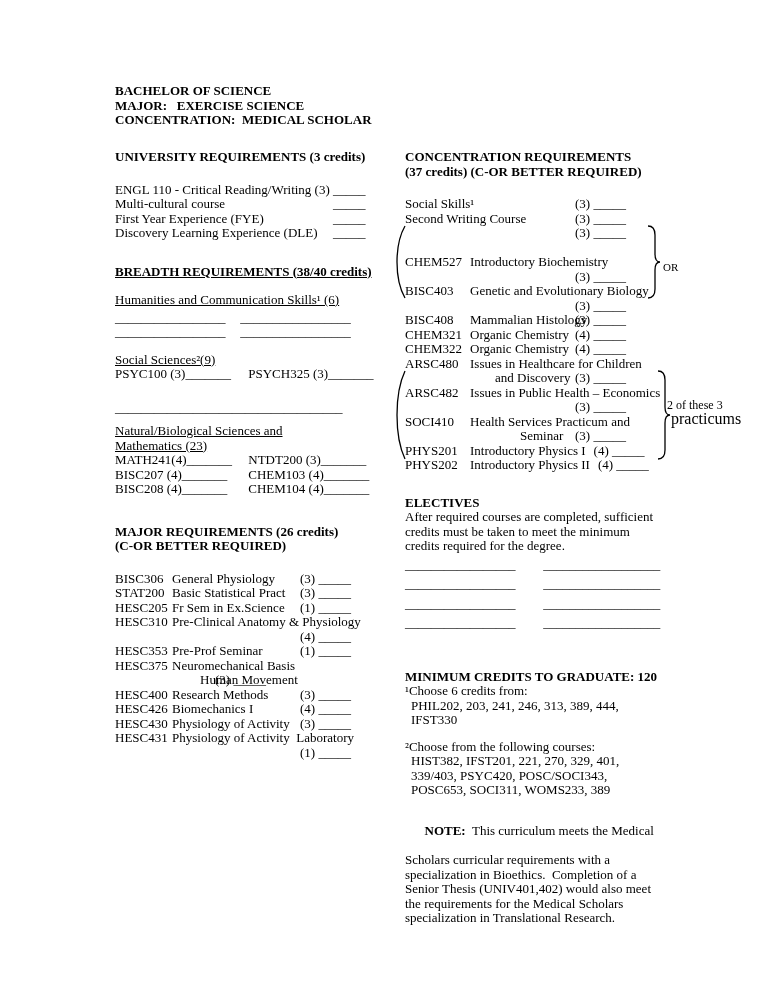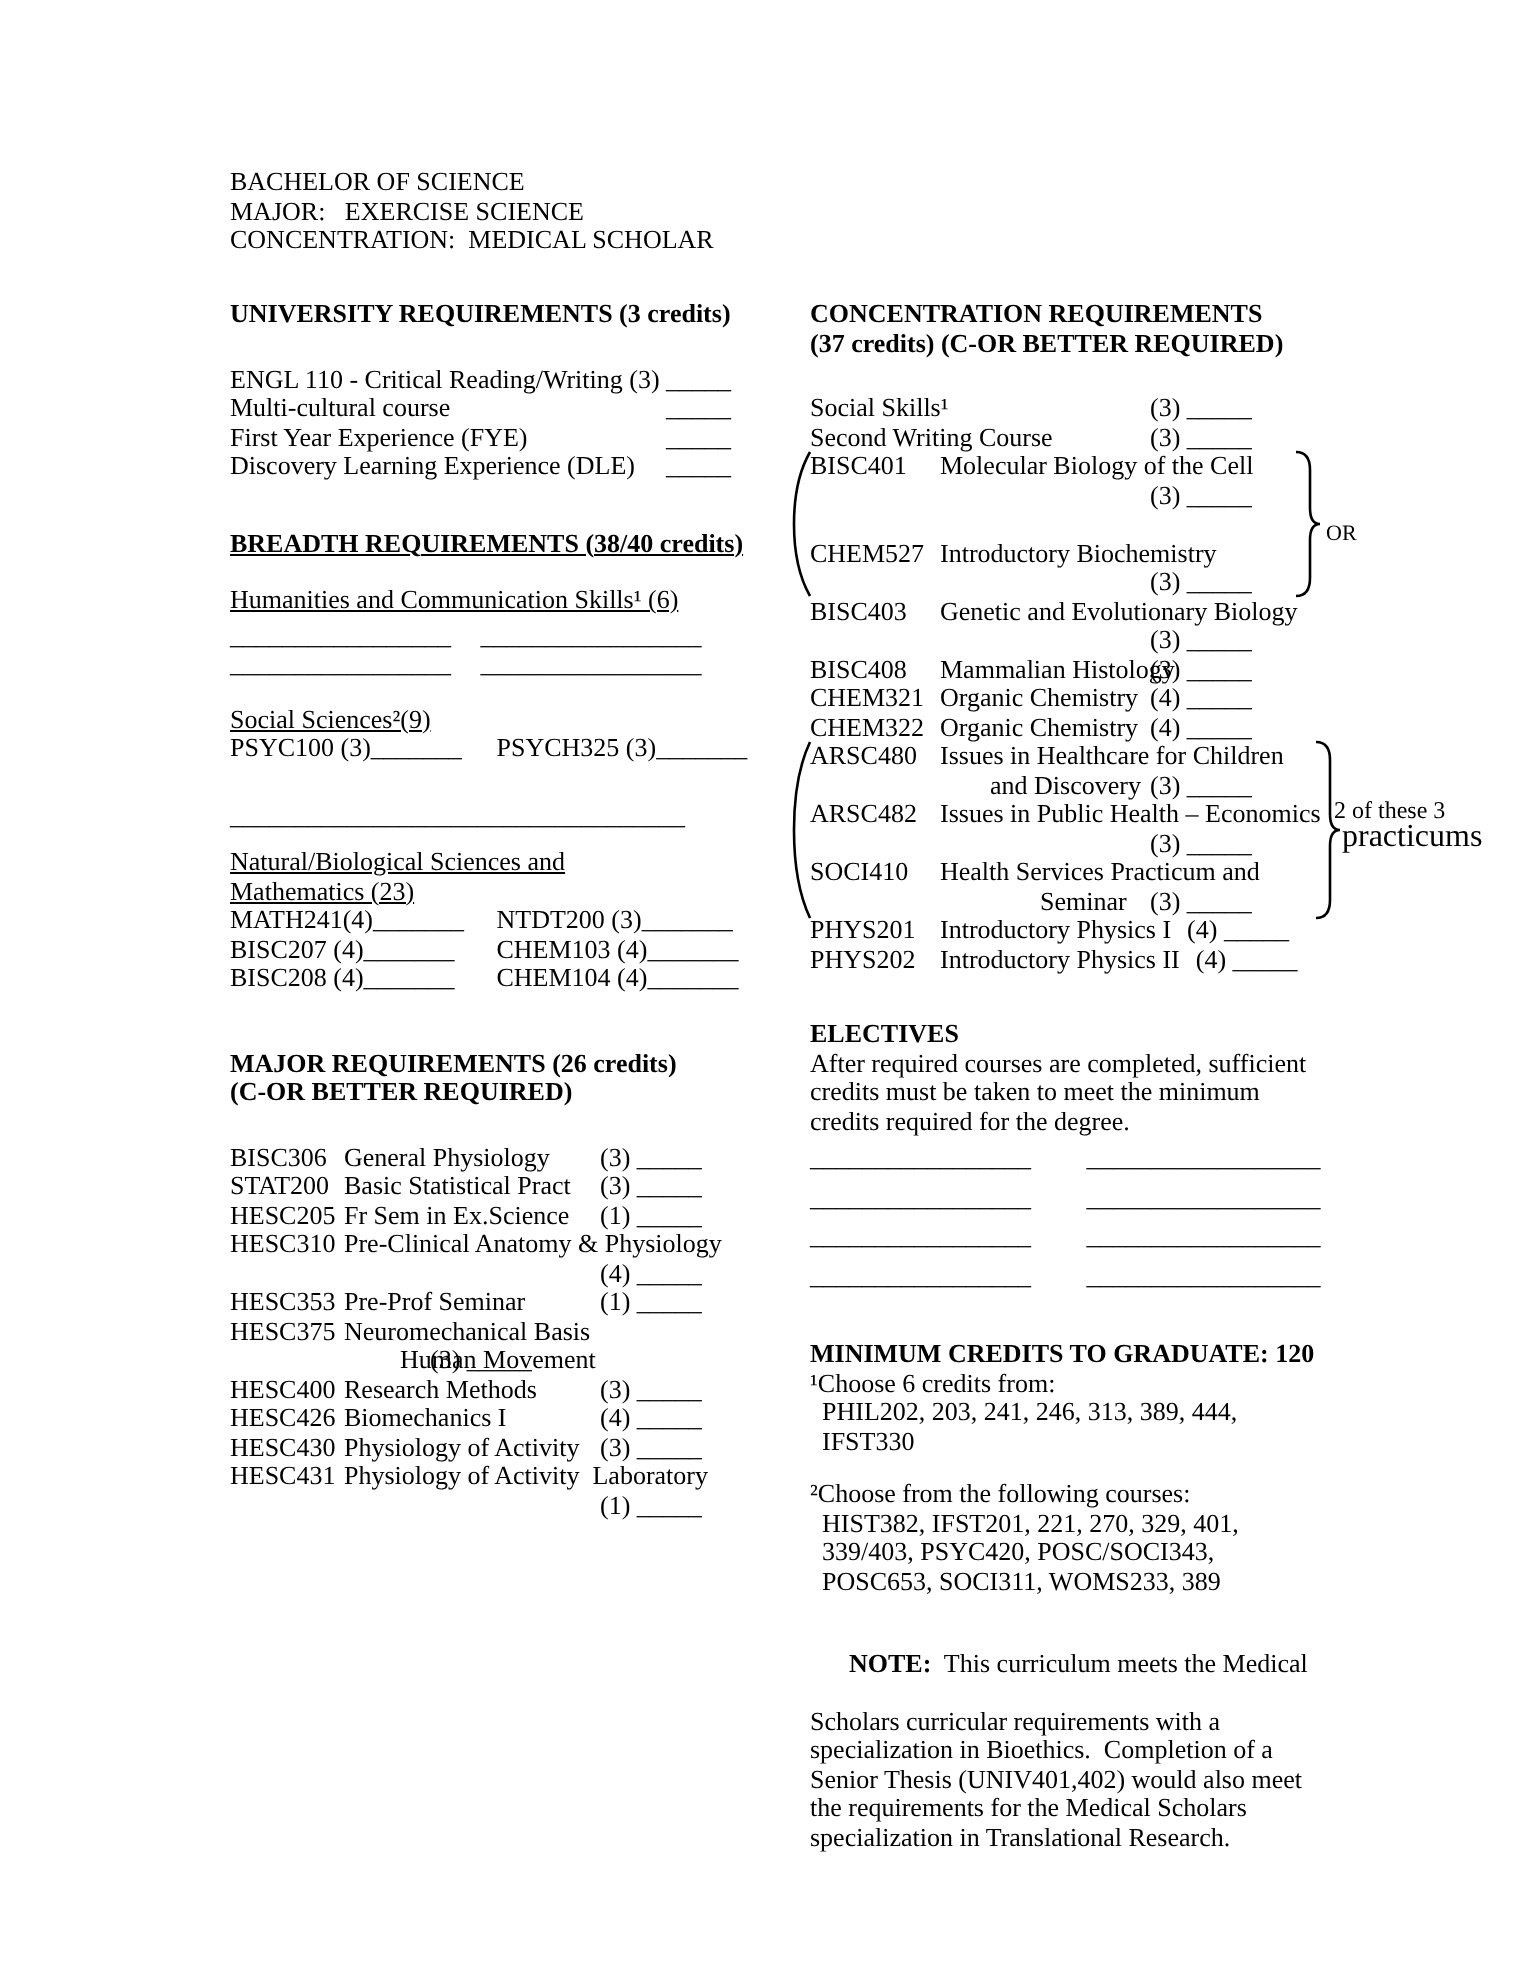--- a/index.html
+++ b/index.html
@@ -3,21 +3,21 @@
 <meta charset="utf-8">
 <style>
   html,body{margin:0;padding:0}
   body{
     width:768px;height:994px;background:#ffffff;position:relative;overflow:hidden;
     font-family:"Liberation Serif", serif;font-size:13px;line-height:14.5px;color:#000;
   }
   .abs{position:absolute}
   .b{font-weight:bold}
   .u{text-decoration:underline}
-  .hl{font-weight:normal;white-space:pre}
+  .hl{font-weight:bold;white-space:pre}
   .secTitle{font-weight:bold}
   .row{position:relative;min-height:14.5px;white-space:nowrap}
   .row span{white-space:pre}
   .line{white-space:pre;min-height:14.5px}
   .code{display:inline-block;width:57px}
   .codeR{display:inline-block;width:65px}
   .crL{position:absolute;left:185px;top:0}
   .crR{position:absolute;left:170px;top:0}
   .uniBlank{position:absolute;left:218px;top:0}
   .blLeft{display:inline-block;width:122px}
@@ -168,23 +168,20 @@
     <div class="row">
       <span>Social Skills¹</span>
       <span class="crR">(3) _____</span>
     </div>
     <div class="row">
       <span>Second Writing Course</span>
       <span class="crR">(3) _____</span>
     </div>
 
     <div class="row">
-      <span class="codeR">BISC401</span><span>Molecular Biology of the Cell</span>
-    </div>
-    <div class="row">
       <span class="crR">(3) _____</span>
     </div>
     <div class="gapline"></div>
     <div class="row">
       <span class="codeR">CHEM527</span><span>Introductory Biochemistry</span>
     </div>
     <div class="row">
       <span class="crR">(3) _____</span>
     </div>
     <div class="row">
@@ -277,21 +274,21 @@
     <div class="row blankRow">
       <span class="elLeft">_________________</span>
       <span>__________________</span>
     </div>
     <div class="row blankRow">
       <span class="elLeft">_________________</span>
       <span>__________________</span>
     </div>
   </div>
 
-  <div class="secTitle" style="margin-top:25px;">MINIMUM CREDITS TO GRADUATE: 120</div>
+  <div class="secTitle" style="margin-top:39px;">MINIMUM CREDITS TO GRADUATE: 120</div>
 
   <div>
     <div class="line">¹Choose 6 credits from:</div>
     <div class="line ind">PHIL202, 203, 241, 246, 313, 389, 444,</div>
     <div class="line ind">IFST330</div>
   </div>
 
   <div style="margin-top:12px;">
     <div class="line">²Choose from the following courses:</div>
     <div class="line ind">HIST382, IFST201, 221, 270, 329, 401,</div>

